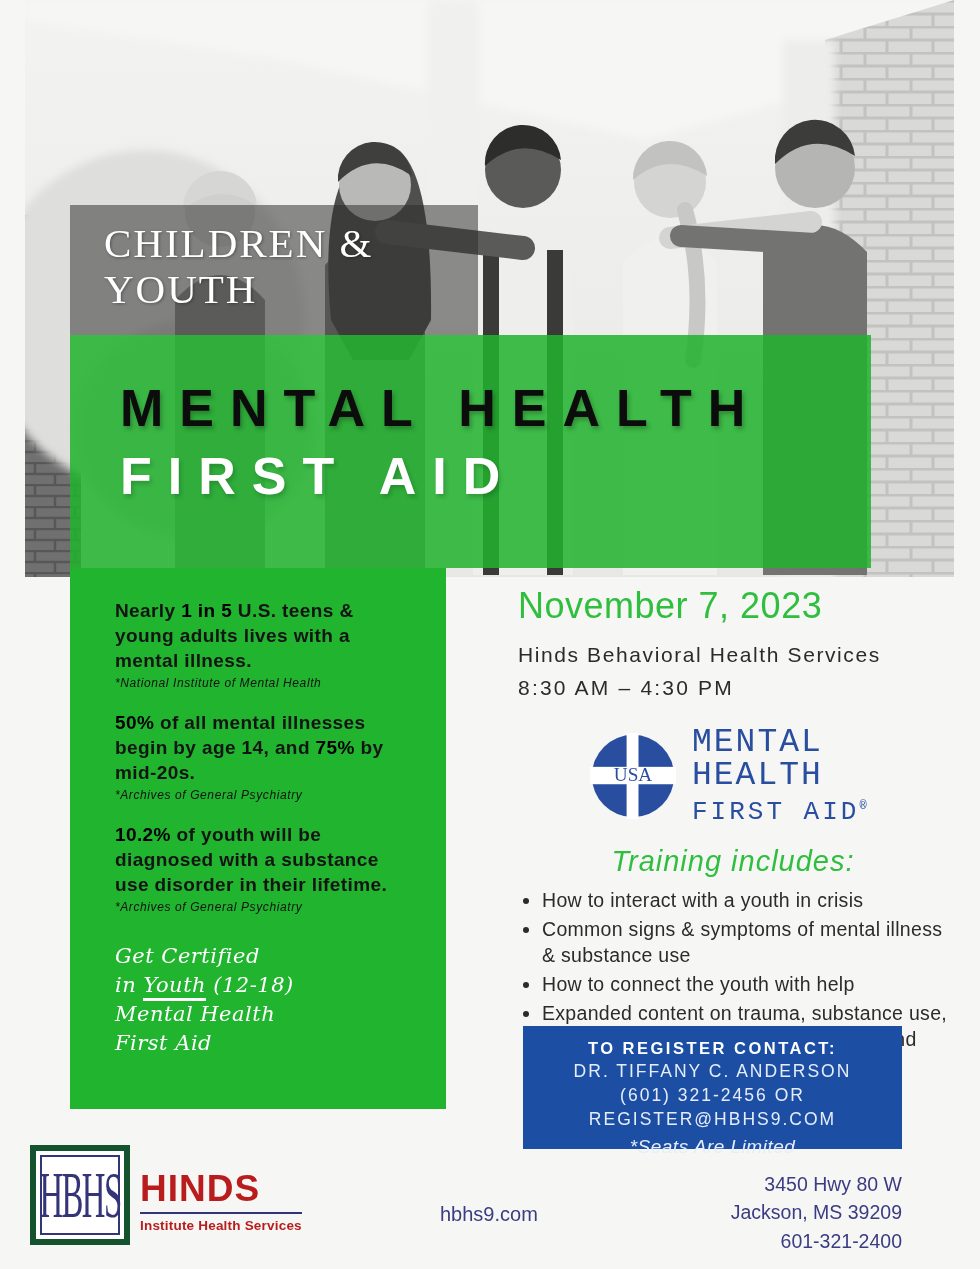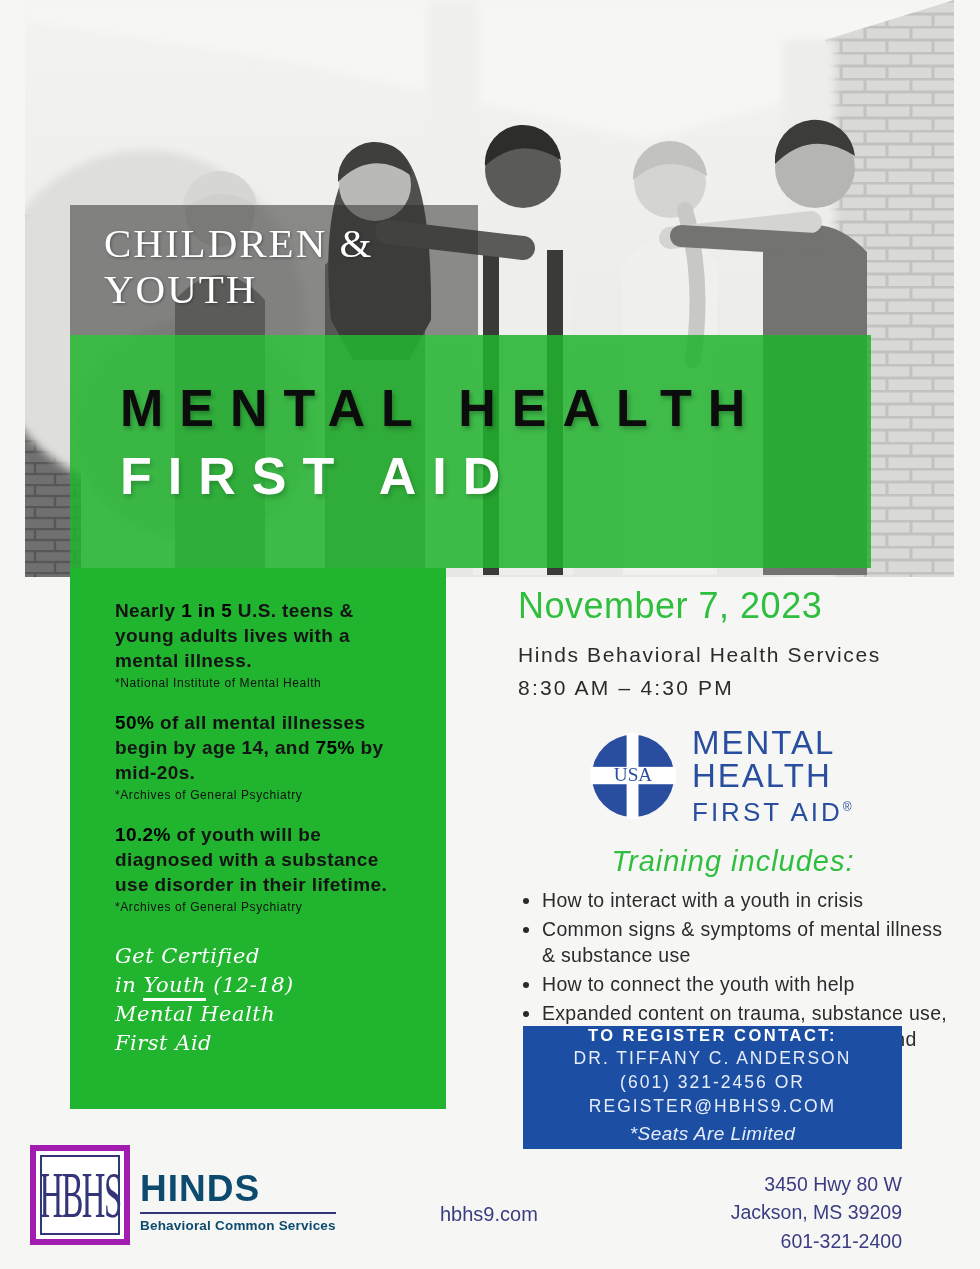--- a/index.html
+++ b/index.html
@@ -35,65 +35,65 @@
     display:block;color:#0c0c0c;font-weight:bold;font-size:52px;
     letter-spacing:16px;text-shadow:2px 3px 4px rgba(0,0,0,0.25);
   }
   .hero-title .t2{
     display:block;color:#ffffff;font-weight:bold;font-size:52px;
     letter-spacing:16px;margin-top:8px;text-shadow:2px 3px 4px rgba(0,0,0,0.18);
   }
   
   .stat{color:#141414;font-weight:bold;font-size:19px;line-height:1.32;letter-spacing:0.4px;margin-bottom:18px;}
   .stat .hl{color:#000000;}
-  .stat .src{display:block;font-weight:normal;font-size:12px;letter-spacing:0.6px;margin-top:3px;color:#111;}
+  .stat .src{display:block;font-weight:normal;font-style:italic;font-size:12px;letter-spacing:0.6px;margin-top:3px;color:#111;}
   
   .certify{
     margin-top:26px;color:#ffffff;font-family:"DejaVu Serif","Liberation Serif",serif;
     font-style:italic;font-size:21px;line-height:1.38;letter-spacing:0.5px;
   }
   .certify .u{border-bottom:3px solid #ffffff;padding-bottom:1px;}
   
   .right-col{position:absolute;left:518px;top:585px;width:430px;}
   .date{color:#2fbe3e;font-size:36px;letter-spacing:0.5px;}
   .venue{color:#2b2b2b;font-size:21px;letter-spacing:1.6px;margin-top:16px;}
   .time{color:#2b2b2b;font-size:21px;letter-spacing:2.2px;margin-top:9px;}
   
   .mhfa{display:flex;align-items:center;margin:26px 0 0 72px;}
-  .mhfa-text{margin-left:16px;color:#2a4e9f;font-family:Liberation Sans, sans-serif;line-height:1.0;}
+  .mhfa-text{margin-left:16px;color:#2a4e9f;font-family:Liberation Mono, monospace;line-height:1.0;}
   .mhfa-text .l1{font-size:33px;letter-spacing:2px;}
   .mhfa-text .l3{font-size:26px;letter-spacing:3px;margin-top:7px;}
   .mhfa-text sup{font-size:12px;}
   
   .training-heading{color:#2fbe3e;font-style:italic;font-size:29px;letter-spacing:1px;margin-top:20px;text-align:center;}
   .training-list{margin:10px 0 0 0;padding:0 0 0 24px;color:#2b2b2b;font-size:19.5px;line-height:1.33;letter-spacing:0.3px;}
   .training-list li{margin-bottom:3px;}
   
   .register{
     position:absolute;left:523px;top:1026px;width:379px;height:123px;
     background:#1c4fa4;color:#e6edf9;text-align:center;
-    box-sizing:border-box;
+    padding-top:13px;box-sizing:border-box;
   }
   .register .rh{color:#ffffff;font-weight:bold;font-size:16.5px;letter-spacing:2.5px;}
   .register .rl{font-size:17.5px;letter-spacing:2px;margin-top:3px;}
   .register .rn{font-style:italic;font-size:19px;letter-spacing:0.5px;margin-top:6px;}
   
   .hbhs-logo{
     position:absolute;left:30px;top:1145px;width:100px;height:100px;
-    border:6px solid #a21caf;background:#ffffff;box-sizing:border-box;
+    border:6px solid #14532d;background:#ffffff;box-sizing:border-box;
   }
   .hbhs-inner{
     position:absolute;left:4px;top:4px;right:4px;bottom:4px;
     border:2px solid #343579;display:flex;align-items:center;justify-content:center;
   }
   .hbhs-acronym{
     color:#343579;font-family:"Liberation Serif",serif;font-size:42px;
     transform:scale(0.78,1.55);letter-spacing:-2px;
   }
-  .hinds{position:absolute;left:140px;top:1168px;color:#0c4a6e;}
+  .hinds{position:absolute;left:140px;top:1168px;color:#b91c1c;}
   .hinds .hn{font-size:37px;font-weight:bold;letter-spacing:1px;border-bottom:2px solid #343579;padding-bottom:2px;}
   .hinds .ht{font-size:13.5px;font-weight:bold;letter-spacing:0.2px;margin-top:4px;}
   .website{position:absolute;left:440px;top:1203px;color:#3b3c82;font-size:20px;}
   .address{position:absolute;right:78px;top:1170px;text-align:right;color:#3b3c82;font-size:19.5px;line-height:1.45;}
 </style>
 </head>
 <body>
 
 <div id="page">
 
@@ -233,21 +233,21 @@
     <div class="rn">*Seats Are Limited</div>
   </div>
 
   <div class="hbhs-logo">
     <div class="hbhs-inner">
       <span class="hbhs-acronym">HBHS</span>
     </div>
   </div>
   <div class="hinds">
     <div class="hn">HINDS</div>
-    <div class="ht">Behavioral Common Services</div>
+    <div class="ht">Institute Health Services</div>
   </div>
   <div class="website">hbhs9.com</div>
   <div class="address">
     <div>3450 Hwy 80 W</div>
     <div>Jackson, MS 39209</div>
     <div>601-321-2400</div>
   </div>
 
 </div>
 

